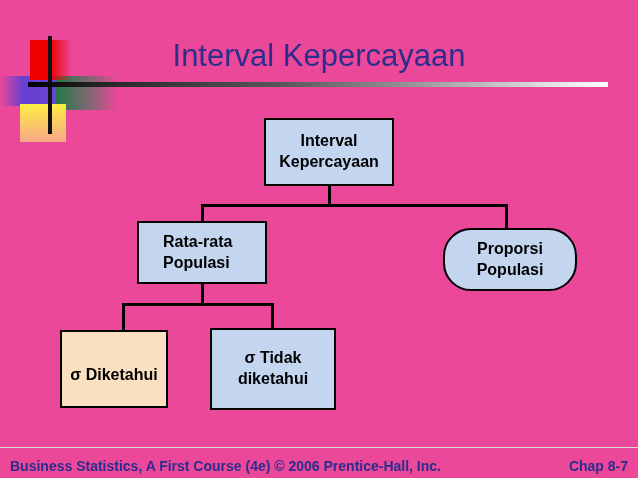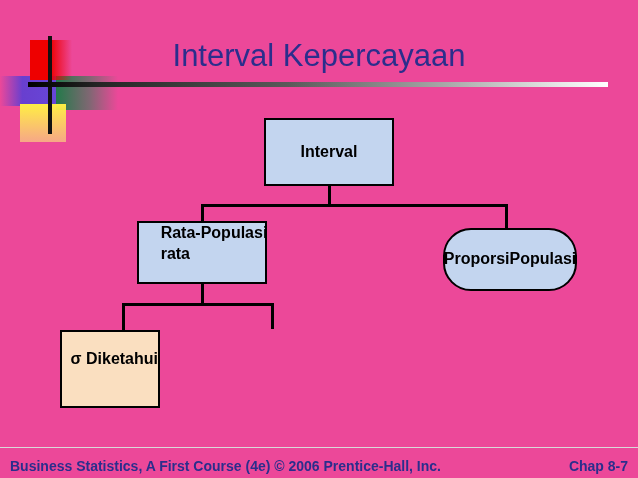--- a/index.html
+++ b/index.html
@@ -74,32 +74,32 @@
   
   .box {
     position: absolute;
     border: 2px solid #000000;
     box-sizing: border-box;
     font-weight: bold;
     font-size: 16px;
     color: #000000;
     line-height: 1.30;
     display: flex;
-    flex-direction: row;
+    flex-direction: column;
     justify-content: center;
   }
   .box.fill-blue { background: #c3d5ef; }
   .box.fill-peach { background: #fadfc0; }
   .box.center { text-align: center; align-items: center; }
   .box.left { text-align: left; align-items: flex-start; padding-left: 24px; }
 
   #box-root   { left: 264px; top: 118px; width: 130px; height: 68px; }
   #box-mean   { left: 137px; top: 221px; width: 130px; height: 63px; }
   #box-prop   { left: 443px; top: 228px; width: 134px; height: 63px; border-radius: 28px; }
-  #box-known  { left: 60px;  top: 330px; width: 100px; height: 78px; justify-content: flex-end; padding-bottom: 20px; }
+  #box-known  { left: 60px;  top: 330px; width: 108px; height: 78px; justify-content: flex-end; padding-bottom: 20px; }
   #box-unknown{ left: 210px; top: 328px; width: 126px; height: 82px; }
 
   
   .line {
     position: absolute;
     background: #000000;
   }
 
   
   #footer-rule {
@@ -152,34 +152,39 @@
   <div class="line" style="left:201px; top:284px; width:3px; height:21px;"></div>
 
   <div class="line" style="left:122px; top:303px; width:152px; height:3px;"></div>
 
   <div class="line" style="left:122px; top:303px; width:3px; height:28px;"></div>
 
   <div class="line" style="left:271px; top:303px; width:3px; height:26px;"></div>
 
   <div id="box-root" class="box fill-blue center">
     <div>Interval</div>
+    <div>Kepercayaan</div>
   </div>
 
   <div id="box-mean" class="box fill-blue left">
     <div>Rata-rata</div>
     <div>Populasi</div>
   </div>
 
   <div id="box-prop" class="box fill-blue center">
     <div>Proporsi</div>
     <div>Populasi</div>
   </div>
 
   <div id="box-known" class="box fill-peach center">
     <div>σ Diketahui</div>
   </div>
 
+  <div id="box-unknown" class="box fill-blue center">
+    <div>σ Tidak</div>
+    <div>diketahui</div>
+  </div>
 
   <div id="footer-rule"></div>
   <div id="footer-left">Business Statistics, A First Course (4e) © 2006 Prentice-Hall, Inc.</div>
   <div id="footer-right">Chap 8-7</div>
 
 </div>
 
 </body></html>

